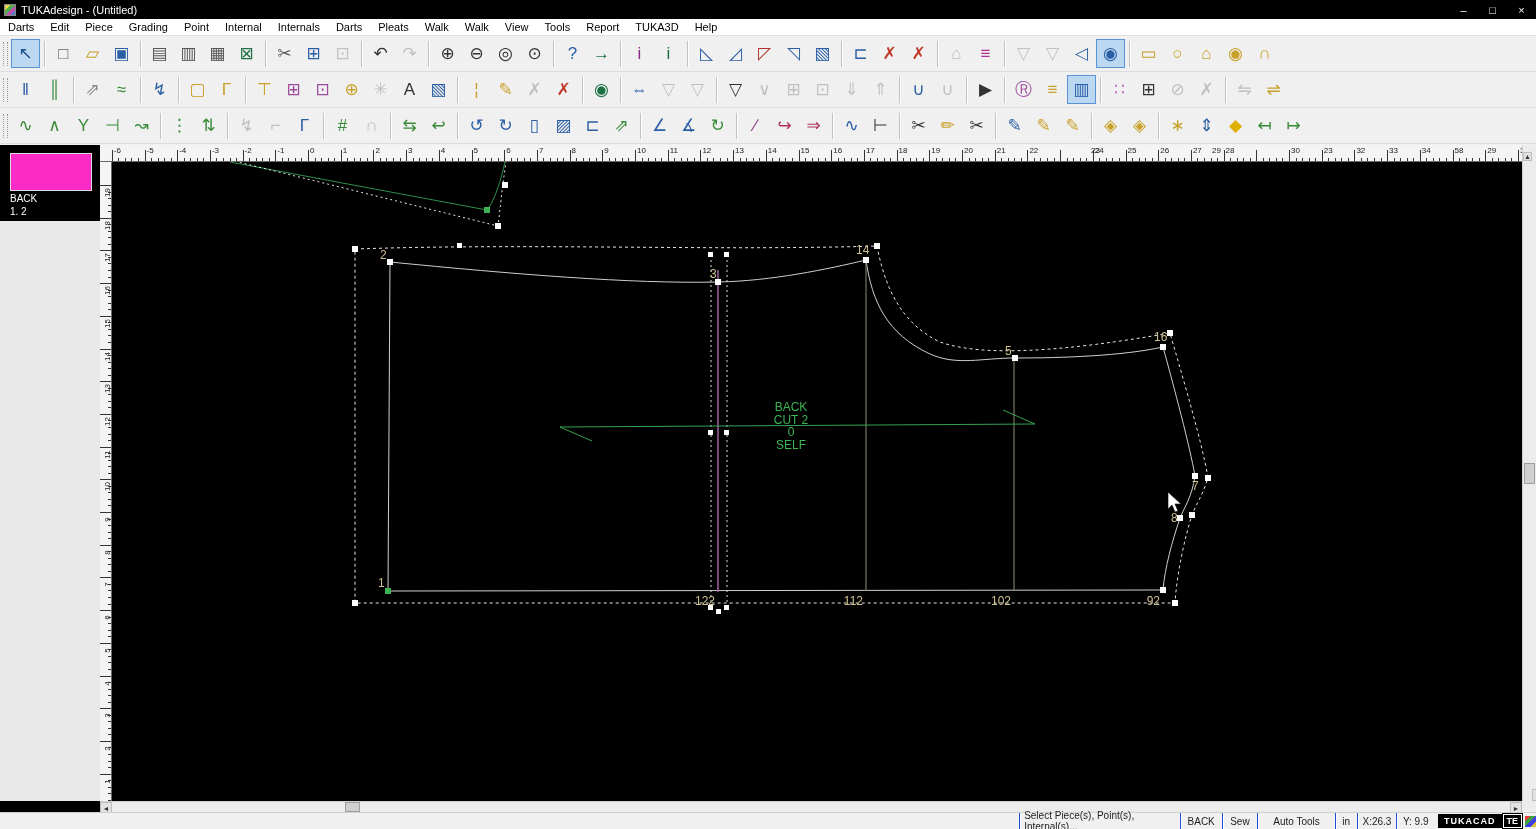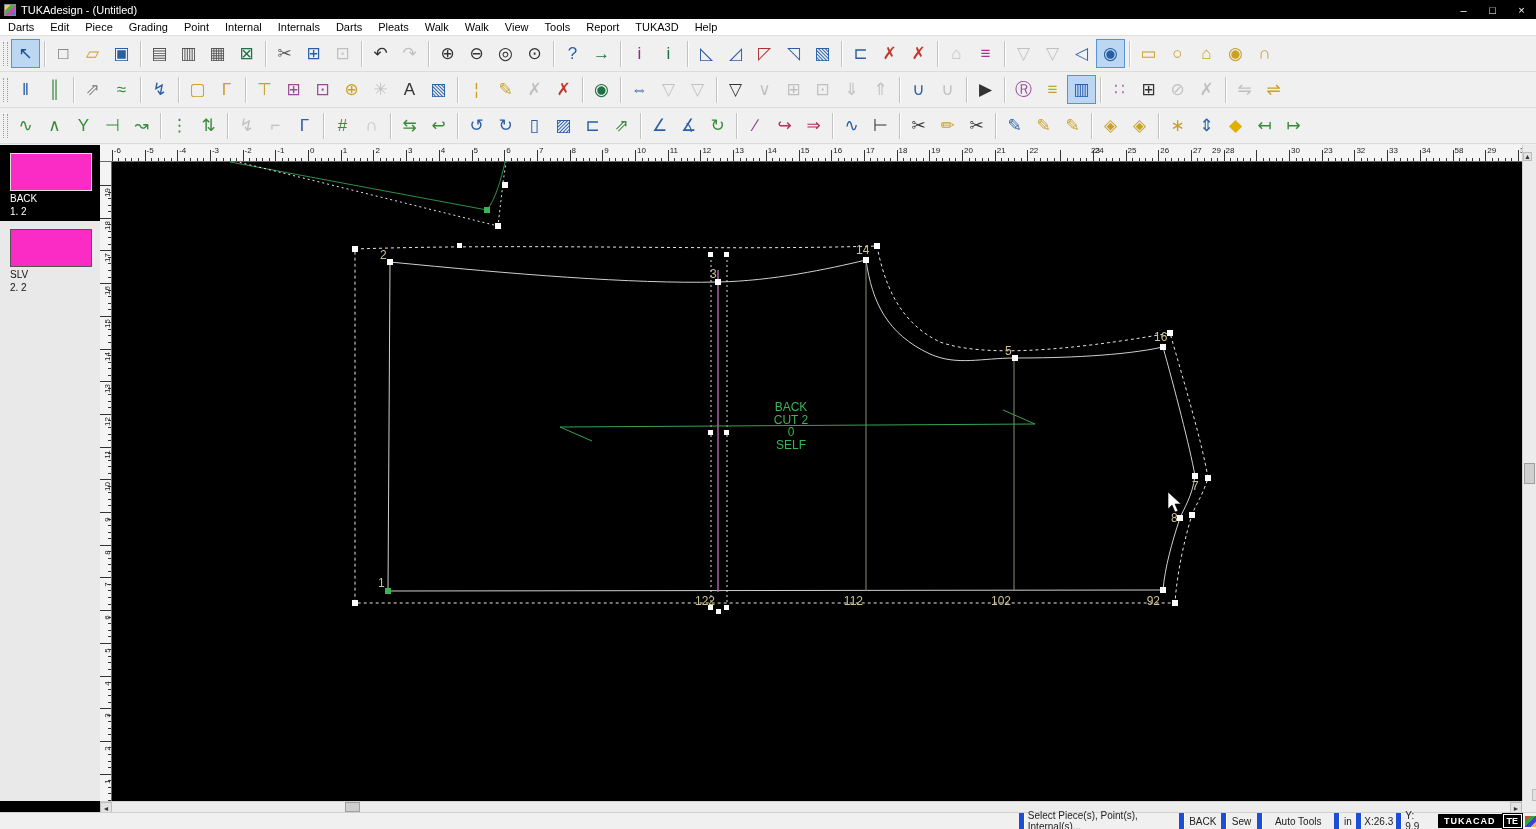--- a/index.html
+++ b/index.html
@@ -75,21 +75,21 @@
   .v-scroll .arrow.down { position:absolute; bottom:0; }
   .v-thumb { position:absolute; top:318px; left:1px; width:11px; height:21px; background:#cfcfcf;
              border:1px solid #9f9f9f; }
   .corner-box { position:absolute; right:0; bottom:0; width:14px; height:11px; background:#ececec; }
 
   
   .statusbar { position:absolute; left:0; bottom:0; width:1536px; height:17px; background:#f0f0f0;
                border-top:1px solid #cfcfcf; display:flex; align-items:center; font-size:10px; color:#222; }
   .sb-fill { width:1028px; height:100%; }
   .sb-panel { height:100%; display:flex; align-items:center; justify-content:center;
-              border-left:5px solid #1d4ed8; box-shadow:inset 1px 0 0 #fff; padding:0 4px; }
+              border-left:1px solid #1d4ed8; box-shadow:inset 1px 0 0 #fff; padding:0 4px; }
   .sb-msg { width:162px; justify-content:flex-start; }
   .sb-piece { width:42px; } .sb-mode { width:36px; } .sb-reseam { width:78px; }
   .sb-unit { width:22px; } .sb-x { width:40px; } .sb-y { width:38px; }
   .brand { background:#000; color:#fff; font-size:9px; font-weight:bold; letter-spacing:1px;
            padding:2px 6px; margin-left:4px; }
   .brand-te { background:#000; color:#fff; font-size:9px; font-weight:bold; padding:1px 3px;
               margin-left:1px; outline:1px solid #000; border:1px solid #fff; }
   .mini-logo { width:11px; height:11px; margin-left:3px;
                background:linear-gradient(135deg,#e04040 0 25%,#40a040 25% 50%,#4040e0 50% 75%,#e0c040 75%); }
 </style>
@@ -537,25 +537,20 @@
     </div>
 </div>
 
 <div class="workspace">
 
   <div class="piece-panel">
       <div class="piece-cell selected">
         <div class="swatch" style="background: rgb(251, 44, 197);"></div>
         <div class="piece-name">BACK</div>
         <div class="piece-sizes">1. 2</div>
-      </div>
-      <div class="piece-cell">
-        <div class="swatch" style="background: rgb(251, 44, 197);"></div>
-        <div class="piece-name">SLV</div>
-        <div class="piece-sizes">2. 2</div>
       </div>
     </div>
 
   <div class="h-ruler">
       <span class="h-tick" style="left: 11.8px; height: 11px;"></span>
       <span class="h-label" style="left: 13.8px;">-6</span>
       <span class="h-tick" style="left: 18.34px; height: 3px;"></span>
       <span class="h-tick" style="left: 24.88px; height: 3px;"></span>
       <span class="h-tick" style="left: 31.42px; height: 3px;"></span>
       <span class="h-tick" style="left: 37.96px; height: 3px;"></span>

